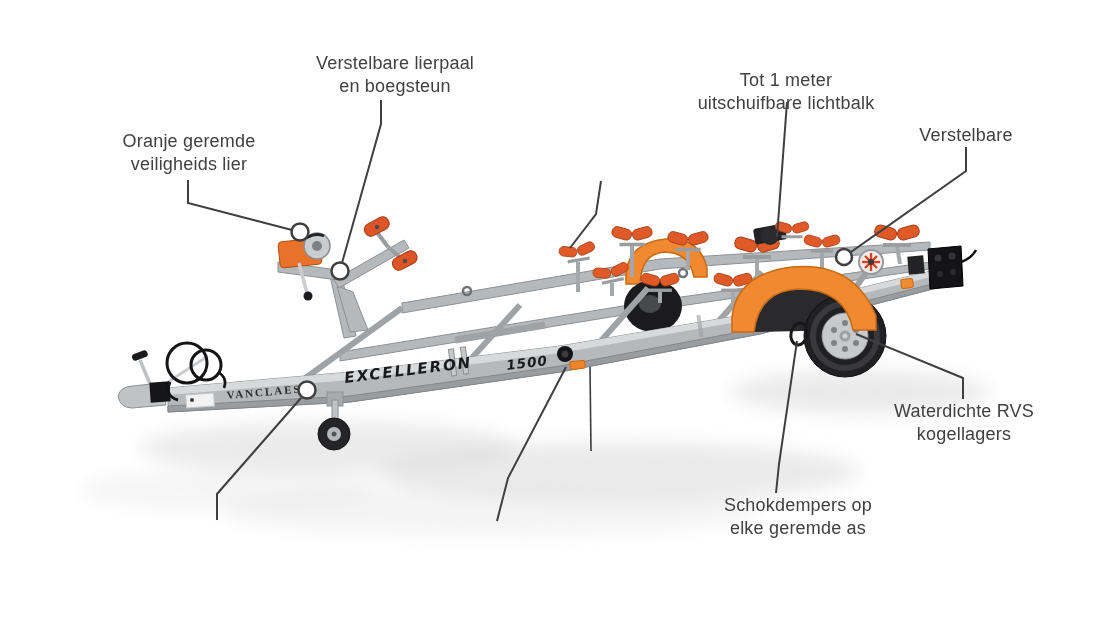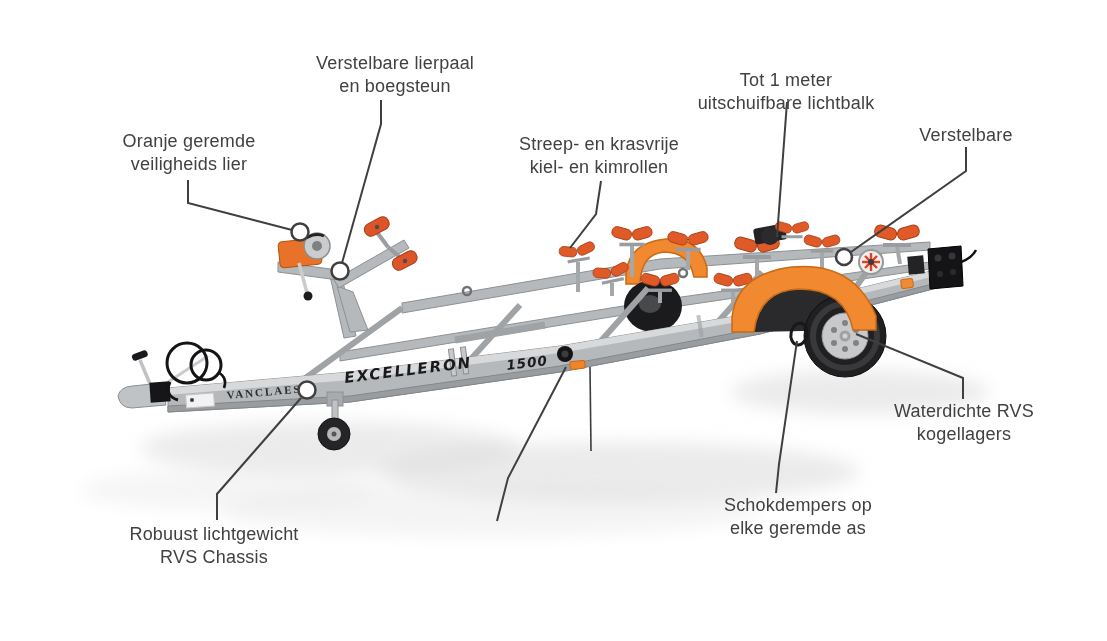--- a/index.html
+++ b/index.html
@@ -228,24 +228,20 @@
       <circle class="mark" cx="340" cy="271" r="8.5"></circle>
       <circle class="mark" cx="307" cy="390" r="8.5"></circle>
       <circle class="mark" cx="844" cy="257" r="8"></circle>
     </g>
   </svg>
 
   <div class="callout" style="left:189px; top:130px;">Oranje geremde
 veiligheids lier</div>
   <div class="callout" style="left:395px; top:52px;">Verstelbare lierpaal
 en boegsteun</div>
-  <div class="callout" style="left:599px; top:133px;">Streep- en krasvrije
-kiel- en kimrollen</div>
   <div class="callout" style="left:786px; top:69px;">Tot 1 meter
 uitschuifbare lichtbalk</div>
   <div class="callout" style="left:966px; top:124px;">Verstelbare</div>
   <div class="callout" style="left:964px; top:400px;text-align:center;">Waterdichte RVS
 kogellagers</div>
   <div class="callout" style="left:798px; top:494px;">Schokdempers op
 elke geremde as</div>
-  <div class="callout" style="left:214px; top:523px;">Robuust lichtgewicht
-RVS Chassis</div>
 </div>
 
 </body></html>

